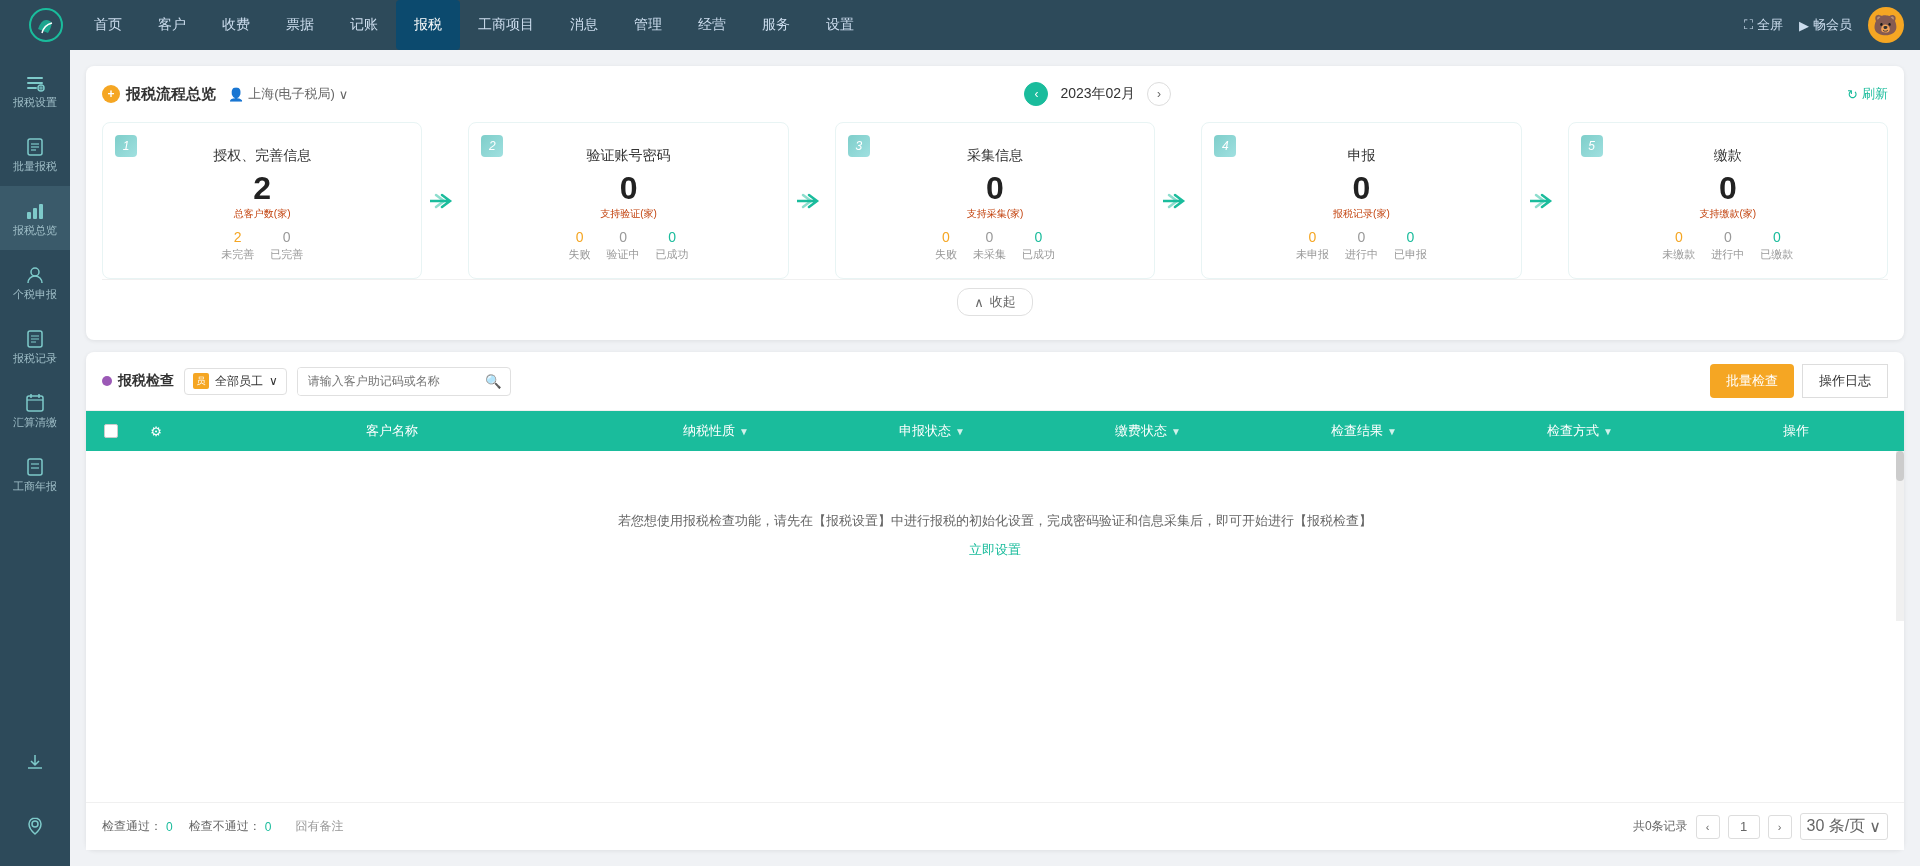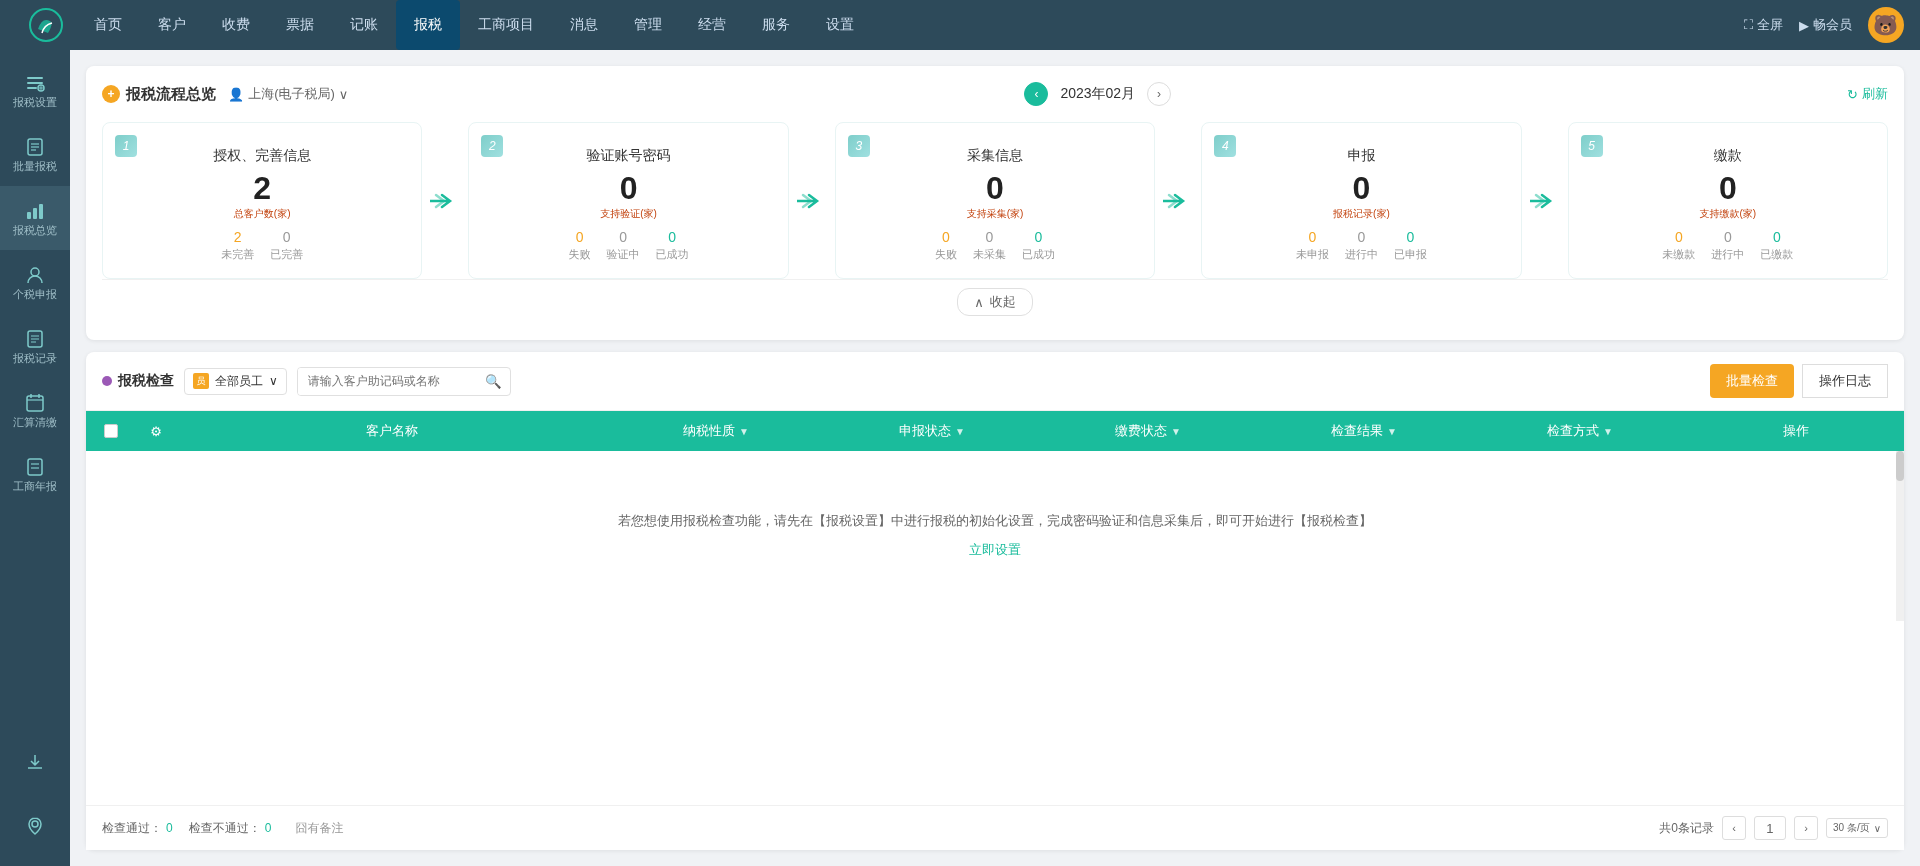--- a/index.html
+++ b/index.html
@@ -88,21 +88,21 @@
 
     
     .table-footer { display: flex; align-items: center; padding: 10px 16px; border-top: 1px solid #f0f0f0; font-size: 12px; color: #666; background: #fff; }
     .footer-stats { display: flex; gap: 16px; }
     .footer-stat { display: flex; gap: 4px; align-items: center; }
     .footer-stat span.clickable { color: #1abc9c; cursor: pointer; }
     .footer-note { margin-left: 8px; color: #999; }
     .pagination { margin-left: auto; display: flex; align-items: center; gap: 8px; }
     .page-btn { width: 24px; height: 24px; border: 1px solid #ddd; border-radius: 3px; background: #fff; cursor: pointer; display: flex; align-items: center; justify-content: center; font-size: 11px; color: #666; }
     .page-num { width: 32px; height: 24px; border: 1px solid #ddd; border-radius: 3px; text-align: center; display: flex; align-items: center; justify-content: center; font-size: 13px; }
-    .per-page { display: flex; align-items: center; gap: 4px; border: 1px solid #ddd; border-radius: 3px; padding: 2px 6px; cursor: pointer; font-size: 10px; color: #666; }
+    .per-page { display: flex; align-items: center; gap: 4px; border: 1px solid #ddd; border-radius: 3px; padding: 2px 6px; cursor: pointer; font-size: 16px; color: #666; }
 
     
     .scrollbar-stub { position: absolute; right: 0; top: 0; width: 8px; height: 100%; background: #f0f0f0; }
     .scrollbar-thumb { width: 8px; height: 30px; background: #ccc; border-radius: 4px; }
 
     
     .checkbox { width: 14px; height: 14px; border: 1px solid #ccc; border-radius: 2px; background: #fff; cursor: pointer; }
   </style>
 </head>
 <body>

